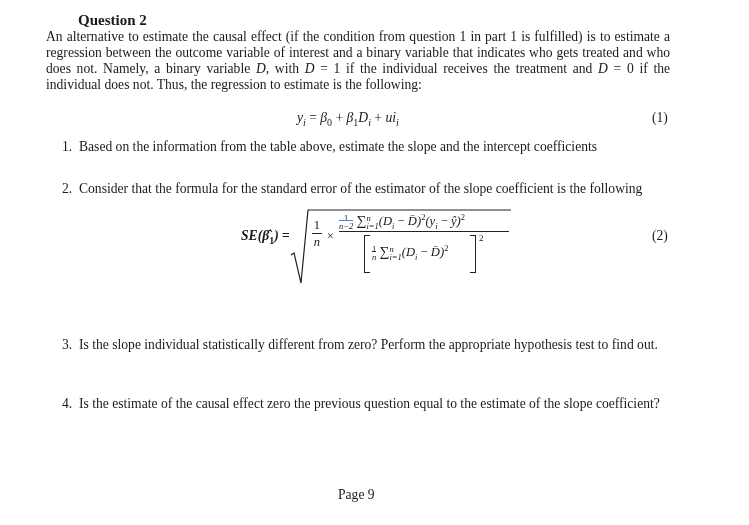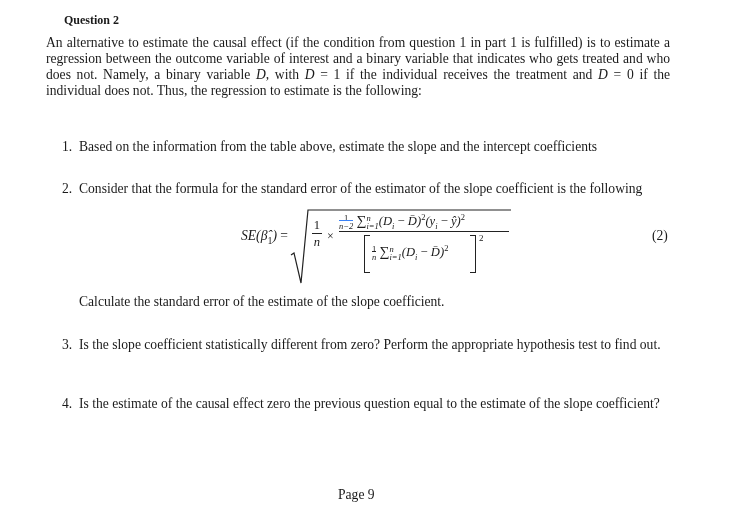--- a/index.html
+++ b/index.html
@@ -19,33 +19,32 @@
     position: absolute;
     left: 0; top: 0;
     width: 749px;
     height: 525px;
     font-family: "Liberation Serif", serif;
     font-size: 13.6px;
     line-height: 16px;
   }
   .heading {
     position: absolute;
-    left: 64px;
+    left: 78px;
     top: 12px;
     font-weight: bold;
-    font-size: 12px;
+    font-size: 15px;
   }
   .intro {
     position: absolute;
     left: 46px;
     top: 29px;
     width: 624px;
     text-align: justify;
     text-align-last: left;
-    margin-top: 6px;
   }
   .intro span { }
   .math { font-style: italic; }
   .eq1 {
     position: absolute;
     left: 0;
     top: 110px;
     width: 749px;
     height: 18px;
   }
@@ -96,20 +95,21 @@
     top: 205px;
     width: 749px;
     height: 80px;
   }
   .se-lhs {
     position: absolute;
     left: 241px;
     top: 23px;
     font-style: italic;
     font-size: 13.6px;
+    font-weight: bold;
   }
   .sqrt-svg {
     position: absolute;
     left: 290px;
     top: 4px;
   }
   .frac1 {
     position: absolute;
     left: 312px;
     top: 13px;
@@ -186,20 +186,26 @@
 
   <div class="heading">Question 2</div>
 
   <div class="intro">
     An alternative to estimate the causal effect (if the condition from question 1 in part 1 is fulfilled) is to
     estimate a regression between the outcome variable of interest and a binary variable that indicates who gets
     treated and who does not. Namely, a binary variable <span class="math">D</span>, with <span class="math">D</span> = 1 if the individual receives the treatment
     and <span class="math">D</span> = 0 if the individual does not. Thus, the regression to estimate is the following:
   </div>
 
+  <div class="eq1">
+    <div class="body">
+      y<sub class="small">i</sub> <span style="font-style:normal">=</span> β<sub class="small" style="font-style:normal">0</sub> <span style="font-style:normal">+</span> β<sub class="small" style="font-style:normal">1</sub>D<sub class="small">i</sub> <span style="font-style:normal">+</span> ui<sub class="small">i</sub>
+    </div>
+    <div class="eqnum">(1)</div>
+  </div>
 
   <div class="item item1">
     <span class="num">1.</span>
     <span class="txt">Based on the information from the table above, estimate the slope and the intercept coefficients</span>
   </div>
 
   <div class="item item2">
     <span class="num">2.</span>
     <span class="txt">Consider that the formula for the standard error of the estimator of the slope coefficient is the following</span>
   </div>
@@ -230,25 +236,24 @@
     <div class="bigfrac-den" style="top:39px; left:372px;">
       <span class="tiny" style="display:inline-block;vertical-align:middle;text-align:center;font-style:normal;line-height:8px;">1<br><span style="border-top:1px solid #222;font-style:italic;">n</span></span>
       <span style="font-style:normal;font-size:14px;">∑</span><span class="tiny" style="display:inline-block;vertical-align:middle;line-height:8px;">n<br>i=1</span>(D<sub class="tiny">i</sub> <span style="font-style:normal">−</span> D̄)<sup class="tiny" style="font-style:normal">2</sup>
     </div>
     <div class="bracket r"></div>
     <div class="bracket-sup">2</div>
 
     <div class="eqnum2">(2)</div>
   </div>
 
-  <div class="sub-text">Calculate the standard error of the estimate of the slope coefficient.</div>
 
   <div class="item item3">
     <span class="num">3.</span>
-    <span class="txt">Is the slope coefficient statistically different from zero? Perform the appropriate hypothesis test to find out.</span>
+    <span class="txt">Is the slope individual statistically different from zero? Perform the appropriate hypothesis test to find out.</span>
   </div>
 
   <div class="item item4">
     <span class="num">4.</span>
     <span class="txt">Is the estimate of the causal effect zero the previous question equal to the estimate of the slope coefficient?</span>
   </div>
 
   <div class="footer">Page 9</div>
 </div>
 

